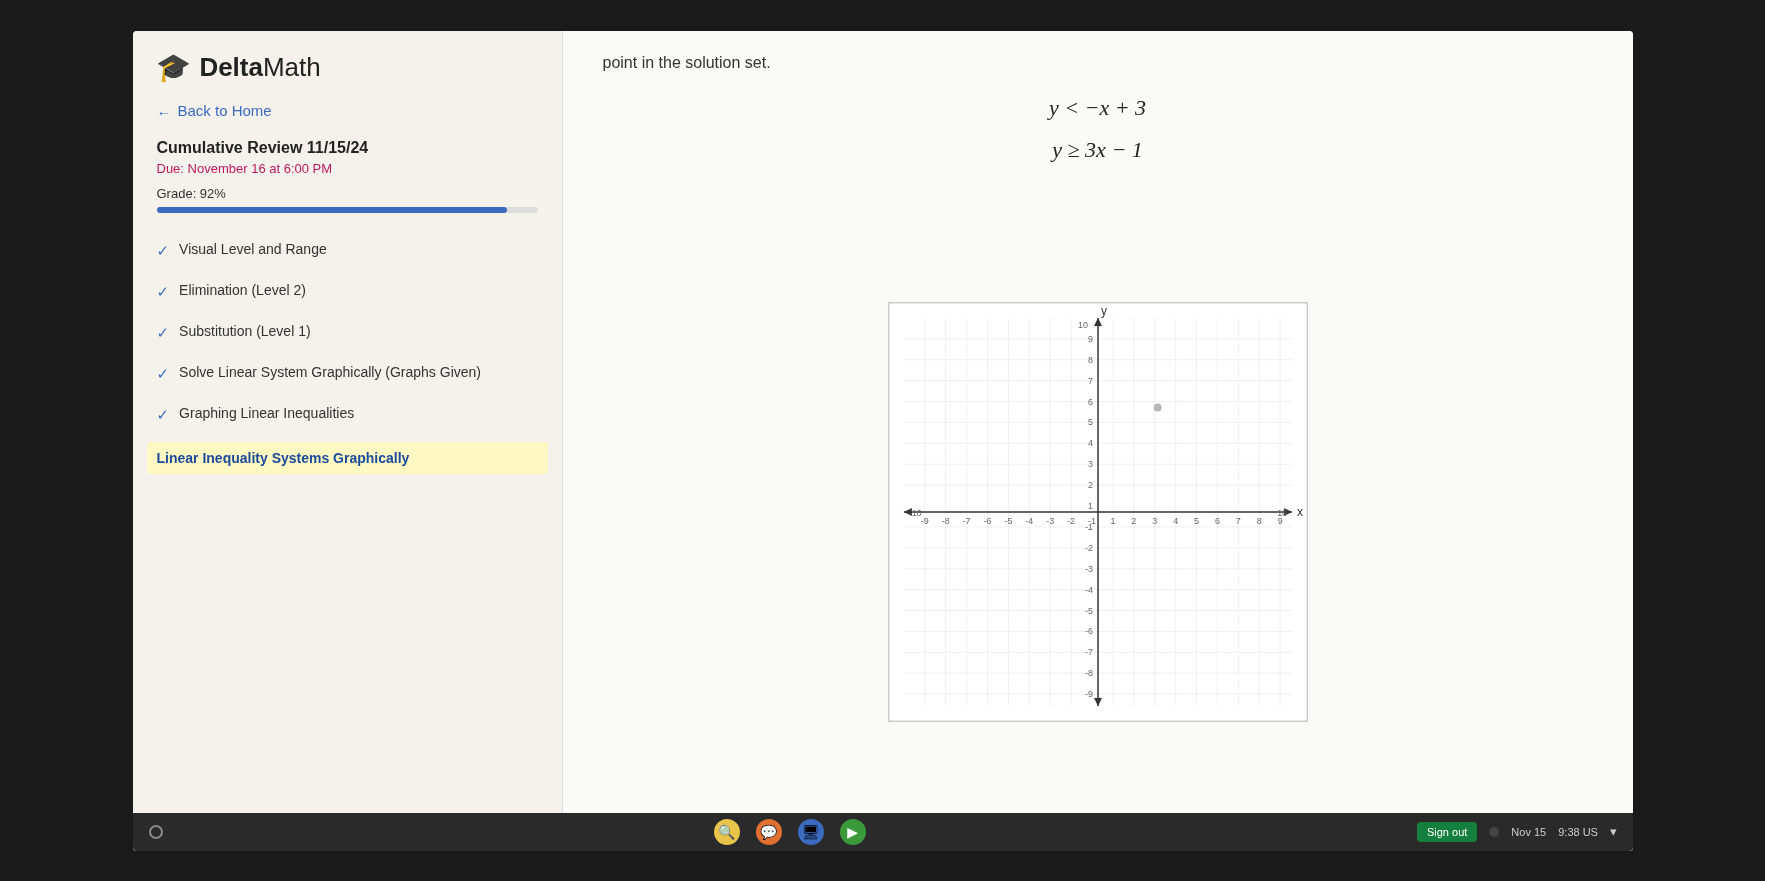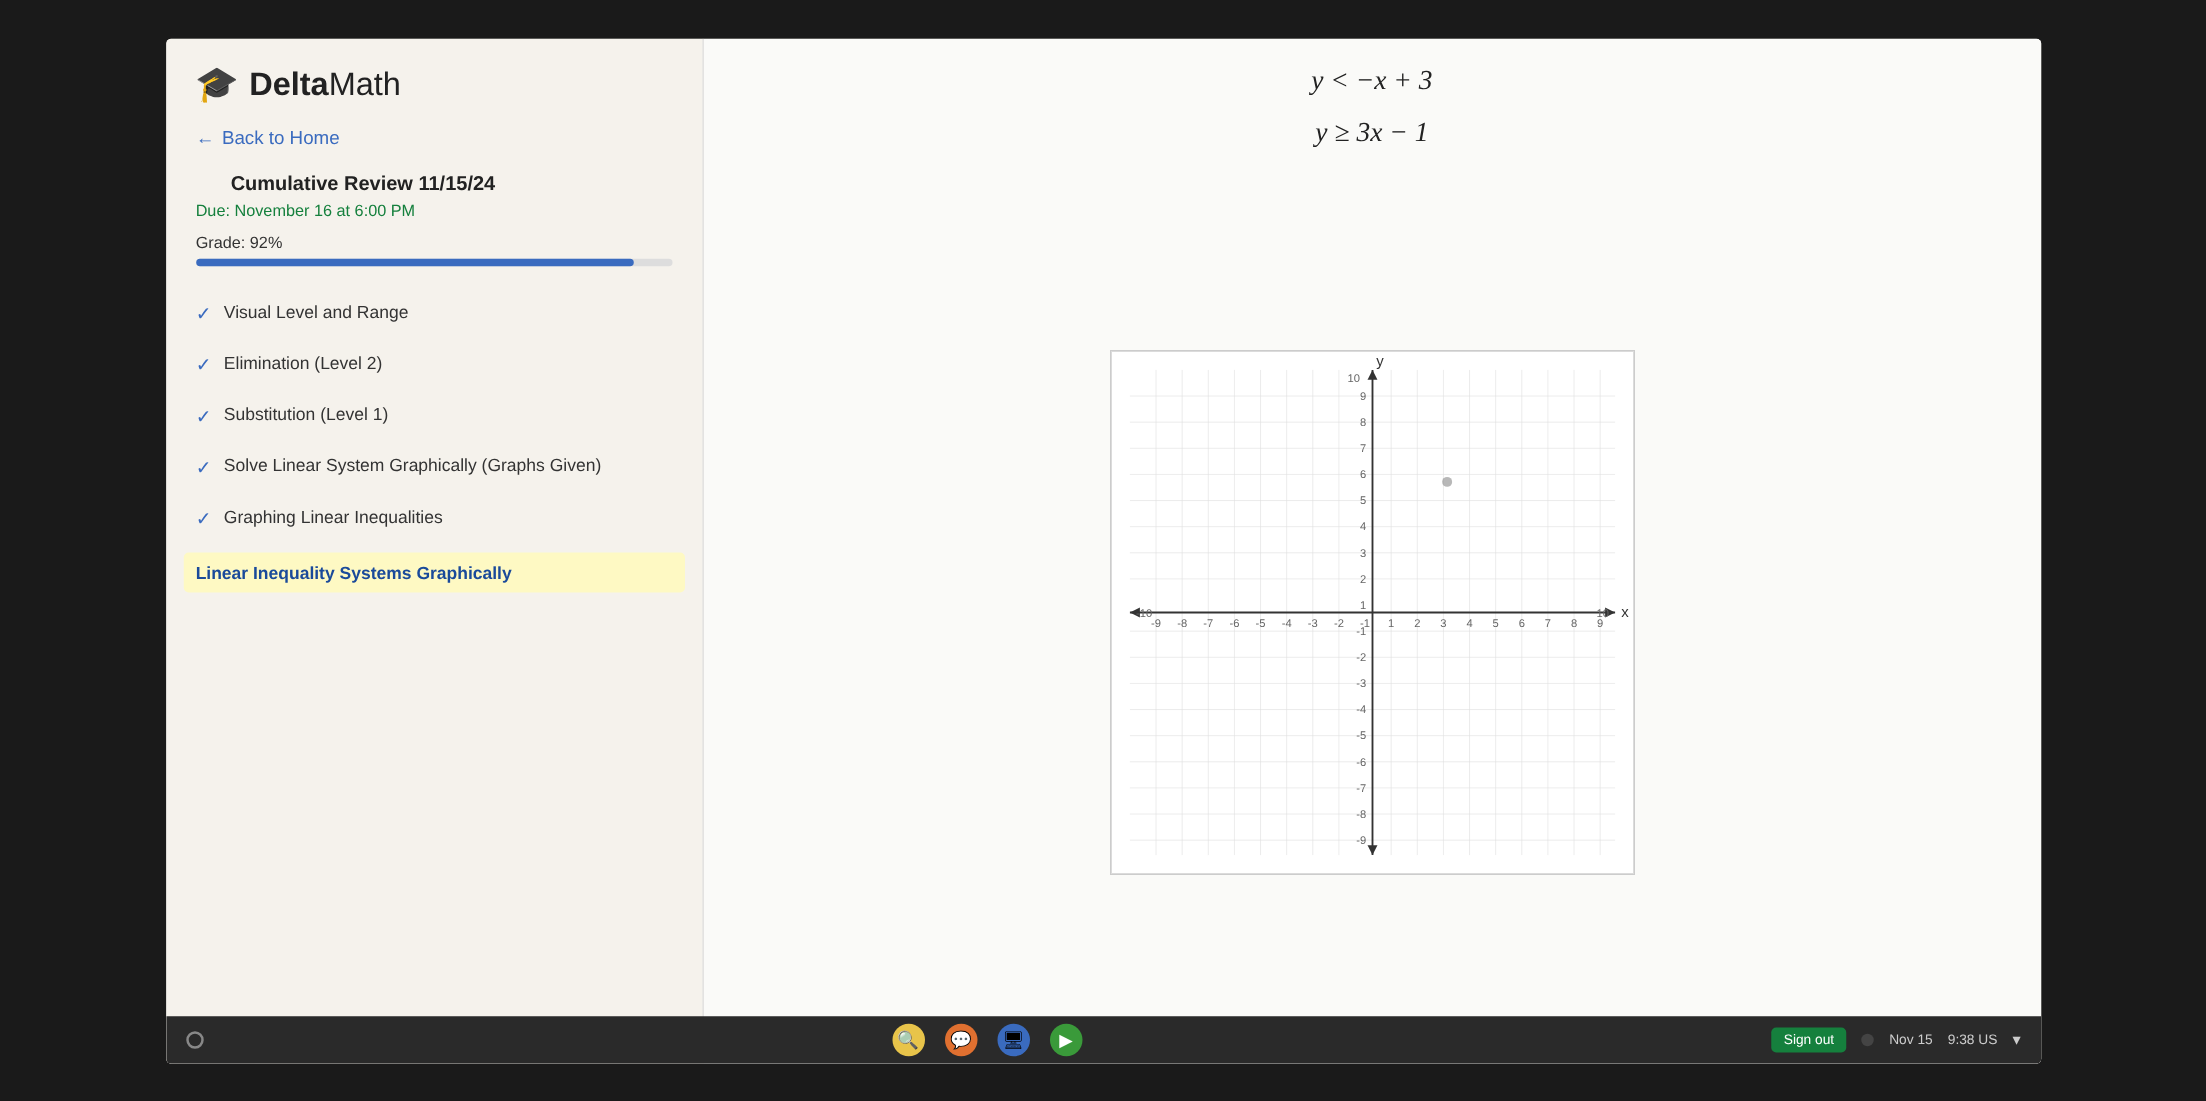--- a/index.html
+++ b/index.html
@@ -63,26 +63,25 @@
       cursor: pointer;
       margin-bottom: 20px;
       text-decoration: none;
     }
 
     .assignment-title {
       font-size: 16px;
       font-weight: bold;
       color: #222;
       margin-bottom: 4px;
-      margin-left: 28px;
     }
 
     .due-date {
       font-size: 13px;
-      color: #15803d;
+      color: #be185d;
       margin-bottom: 10px;
     }
 
     .grade-label {
       font-size: 13px;
       color: #333;
       margin-bottom: 6px;
     }
 
     .progress-bar-bg {
@@ -328,20 +327,21 @@
     </div>
 
     <div class="sidebar-footer">
       <span class="user-icon">👤</span>
       <span class="user-name">Marco Barahona martinez (stu)</span>
       <a class="logout-link">Log Out</a>
     </div>
   </div>
 
   <div class="main-content">
+    <div class="problem-text">point in the solution set.</div>
 
     <div class="inequalities">
       <div class="inequality">
         <em>y</em> &lt; −<em>x</em> + 3
       </div>
       <div class="inequality">
         <em>y</em> ≥ 3<em>x</em> − 1
       </div>
     </div>
 

